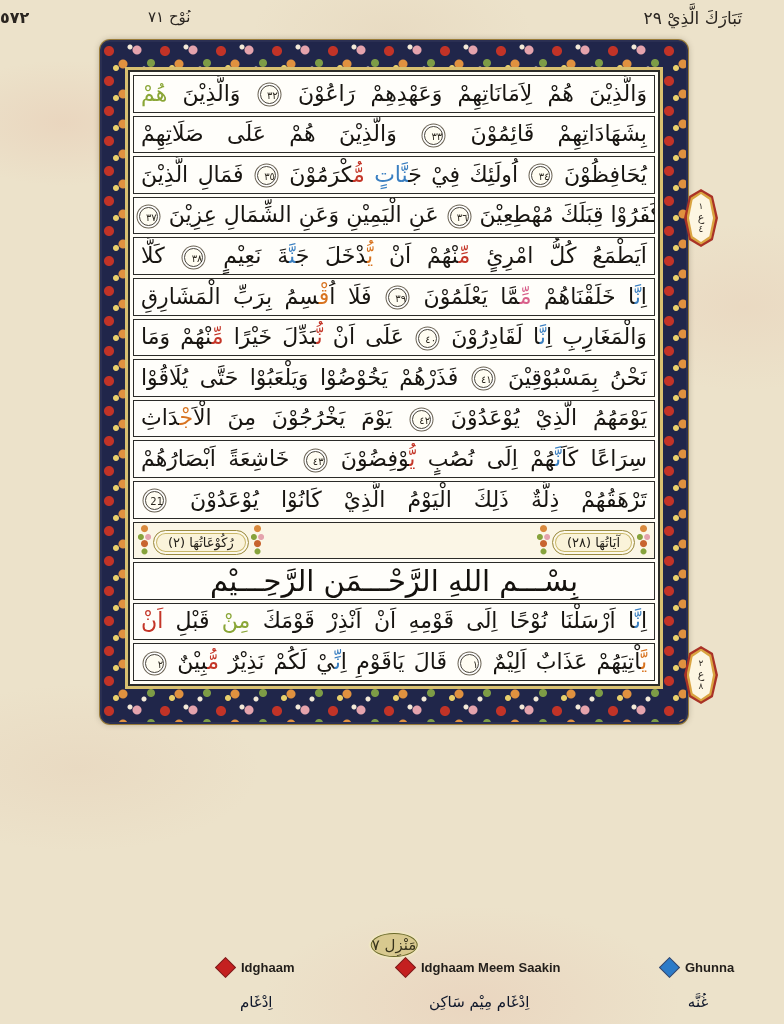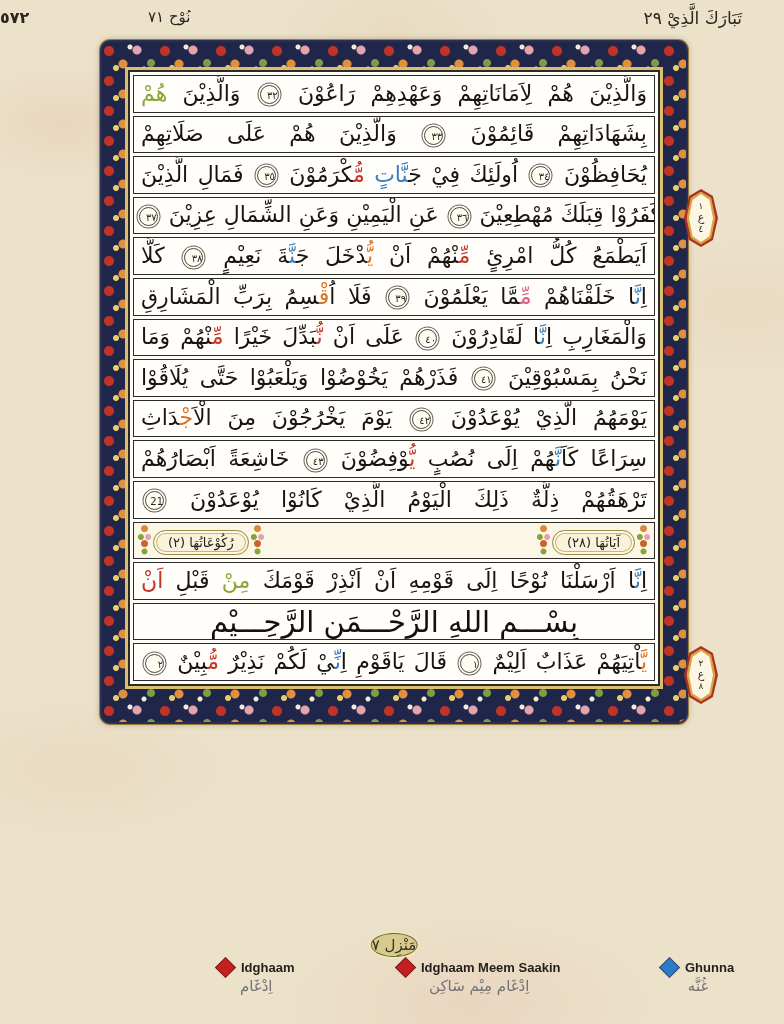--- a/index.html
+++ b/index.html
@@ -111,21 +111,21 @@
     background:#d8c98f;border:1.5px solid #6b6b2a;border-radius:50%;
     padding:2px 0;font-size:15px;color:#37331c;direction:rtl;white-space:nowrap;
     box-shadow:0 0 0 2px #f0e6c4;
   }
 
   
   .legend-item{position:absolute;display:flex;flex-direction:column;align-items:flex-start;}
   .legend-top{display:flex;align-items:center;gap:8px;}
   .diamond{width:13px;height:13px;transform:rotate(45deg);border:1px solid rgba(60,20,20,.55);flex:none;}
   .legend-en{font-family:"Liberation Sans",sans-serif;font-weight:bold;font-size:13px;color:#221e1a;text-align:right;}
-  .legend-ar{direction:rtl;font-size:15px;color:#737373;align-self:center;margin-top:2px;}
+  .legend-ar{direction:rtl;font-size:15px;color:#0f172a;align-self:center;margin-top:18px;}
 </style>
 </head>
 <body>
 
 <div class="hdr hdr-right">تَبَارَكَ الَّذِيْ ٢٩</div>
 <div class="hdr hdr-center">٥٧٢</div>
 <div class="hdr hdr-left">نُوْح ٧١</div>
 
 <div class="frame">
   <div class="inner">
@@ -167,25 +167,25 @@
           <span class="orn"></span>
           <span class="cart-text">آيَاتُهَا (٢٨)</span>
           <span class="orn"></span>
         </span>
         <span class="cart">
           <span class="orn"></span>
           <span class="cart-text">رُكُوْعَاتُهَا (٢)</span>
           <span class="orn"></span>
         </span>
       </div>
-      <div class="row ayah-row">
-        <div class="row-text"><span>اِ</span><span class="tj-b">نَّ‍</span><span>‍ا اَرْسَلْنَا نُوْحًا اِلَى قَوْمِهِ اَنْ اَنْذِرْ قَوْمَكَ </span><span class="tj-g">مِنْ</span><span> قَبْلِ </span><span class="tj-r">اَنْ</span></div>
-      </div>
       <div class="row bismillah-row">
         <span class="bismillah-text">بِسْـــمِ اللهِ الرَّحْـــمَنِ الرَّحِـــيْمِ</span>
+      </div>
+      <div class="row ayah-row">
+        <div class="row-text"><span>اِ</span><span class="tj-b">نَّ‍</span><span>‍ا اَرْسَلْنَا نُوْحًا اِلَى قَوْمِهِ اَنْ اَنْذِرْ قَوْمَكَ </span><span class="tj-g">مِنْ</span><span> قَبْلِ </span><span class="tj-r">اَنْ</span></div>
       </div>
       <div class="row ayah-row">
         <div class="row-text"><span class="tj-o">يَّ‍</span><span>‍اْتِيَهُمْ عَذَابٌ اَلِيْمٌ </span><span class="vnum">١</span><span> قَالَ يَاقَوْمِ اِ</span><span class="tj-b">نِّ‍</span><span>‍يْ لَكُمْ نَذِيْرٌ </span><span class="tj-r">مُّ‍</span><span>‍بِيْنٌ </span><span class="vnum">٢</span></div>
       </div>
     </div>
 </div>
 
 <div class="mmark" style="top:189px">
   <div class="mmark-2">
       <div class="mmark-3">

